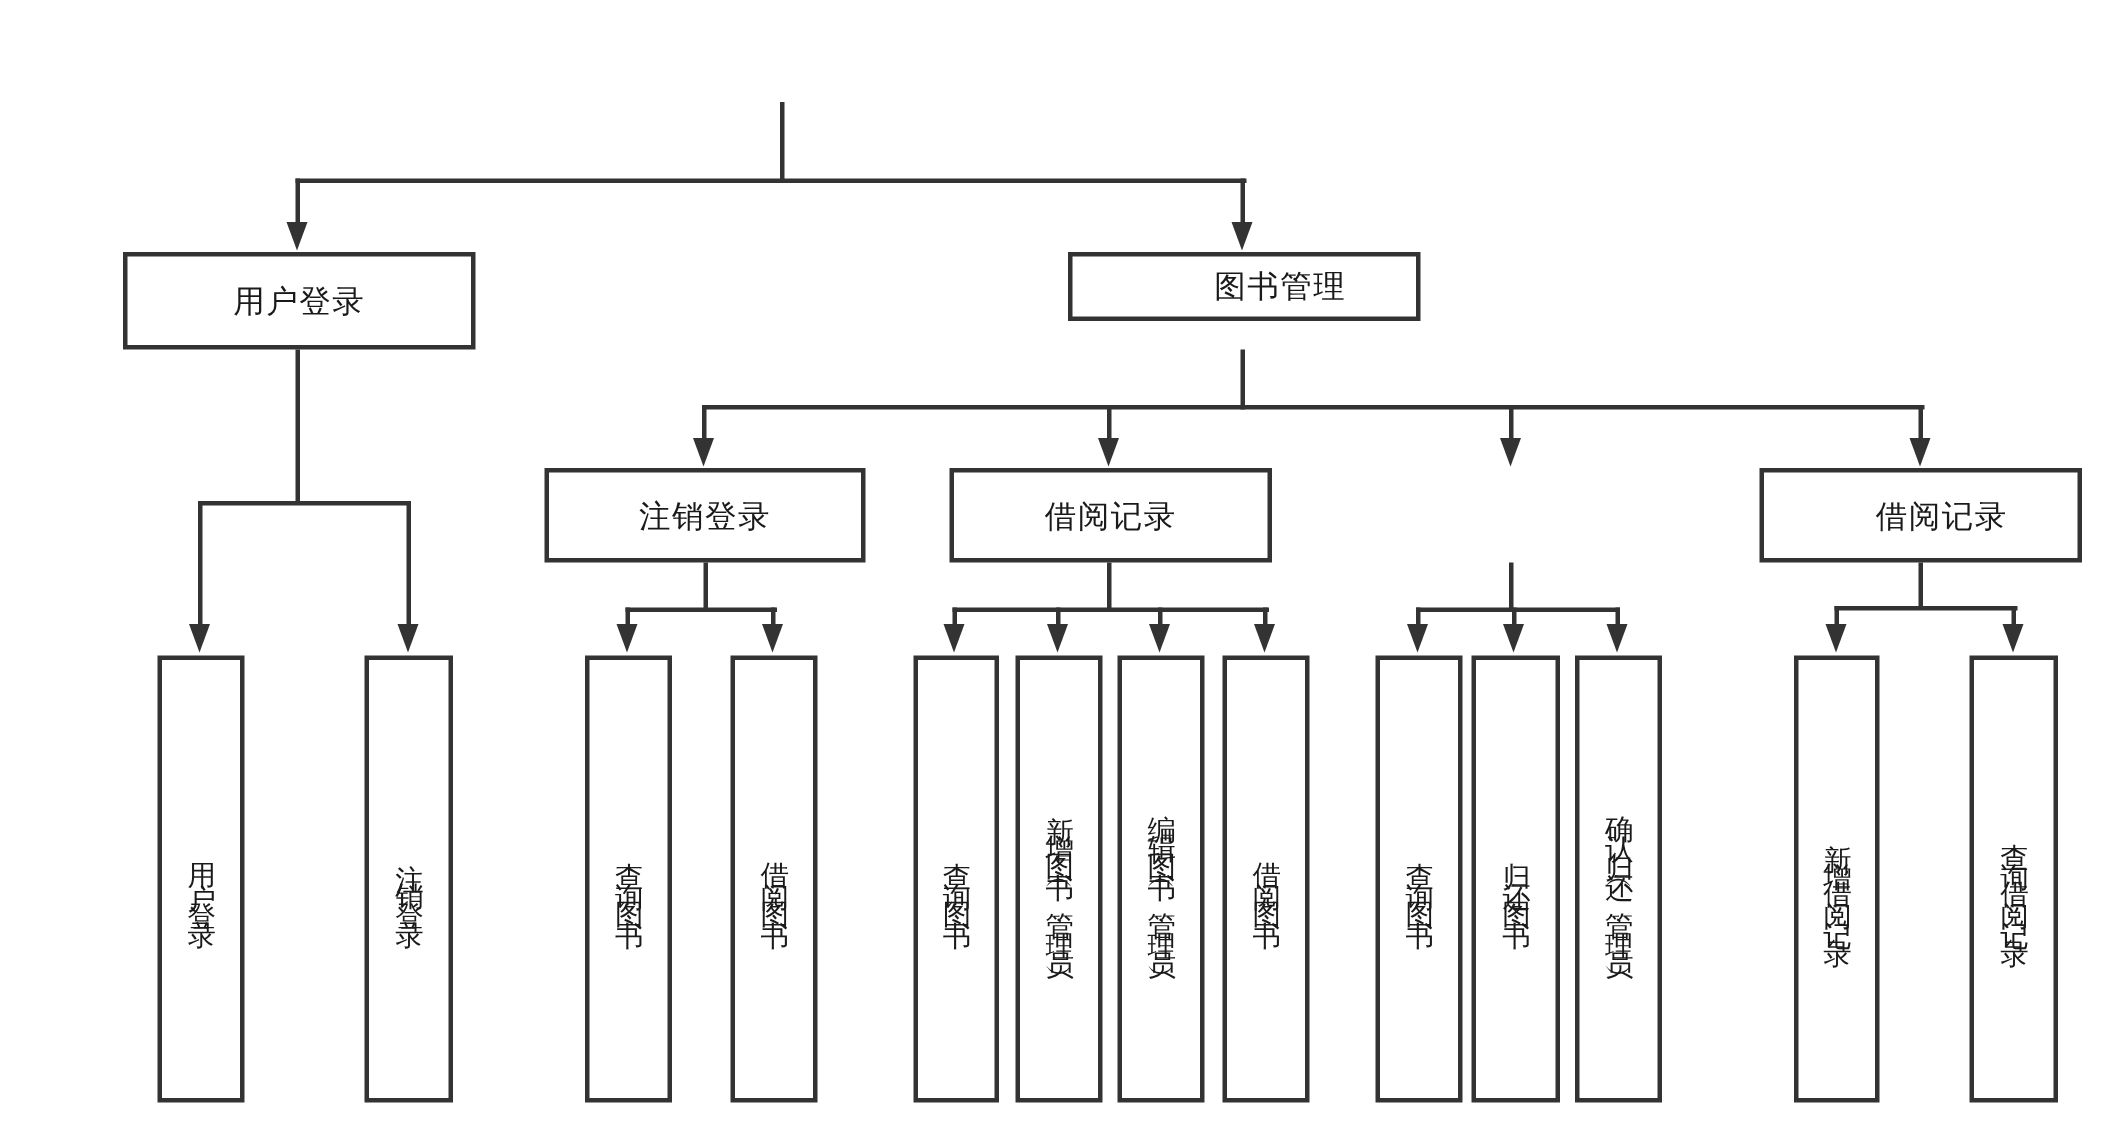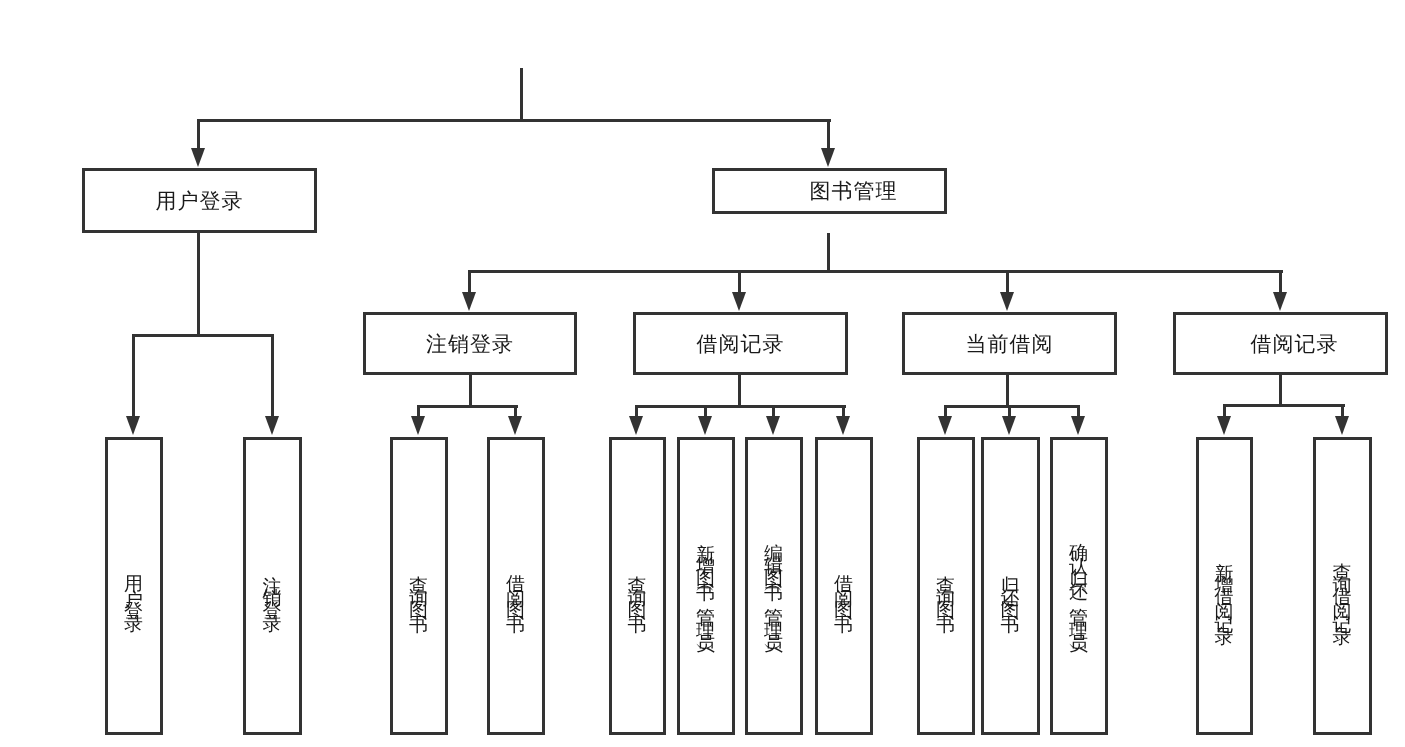--- a/index.html
+++ b/index.html
@@ -67,23 +67,20 @@
   </div>
   <div class="box hbox" style="left:712px;top:168px;width:235px;height:46px;padding-left:48px;">
     <span>图书管理</span>
   </div>
 
   <div class="box hbox" style="left:363px;top:312px;width:214px;height:63px;">
     <span>注销登录</span>
   </div>
   <div class="box hbox" style="left:633px;top:312px;width:215px;height:63px;">
     <span>借阅记录</span>
-  </div>
-  <div class="box hbox" style="left:902px;top:312px;width:215px;height:63px;">
-    <span>当前借阅</span>
   </div>
   <div class="box hbox" style="left:1173px;top:312px;width:215px;height:63px;padding-left:28px;">
     <span>借阅记录</span>
   </div>
 
   <div class="box" style="left:105px;top:437px;width:58px;height:298px;">
     <span class="vlabel">用户登录</span>
   </div>
   <div class="box" style="left:243px;top:437px;width:59px;height:298px;">
     <span class="vlabel">注销登录</span>

